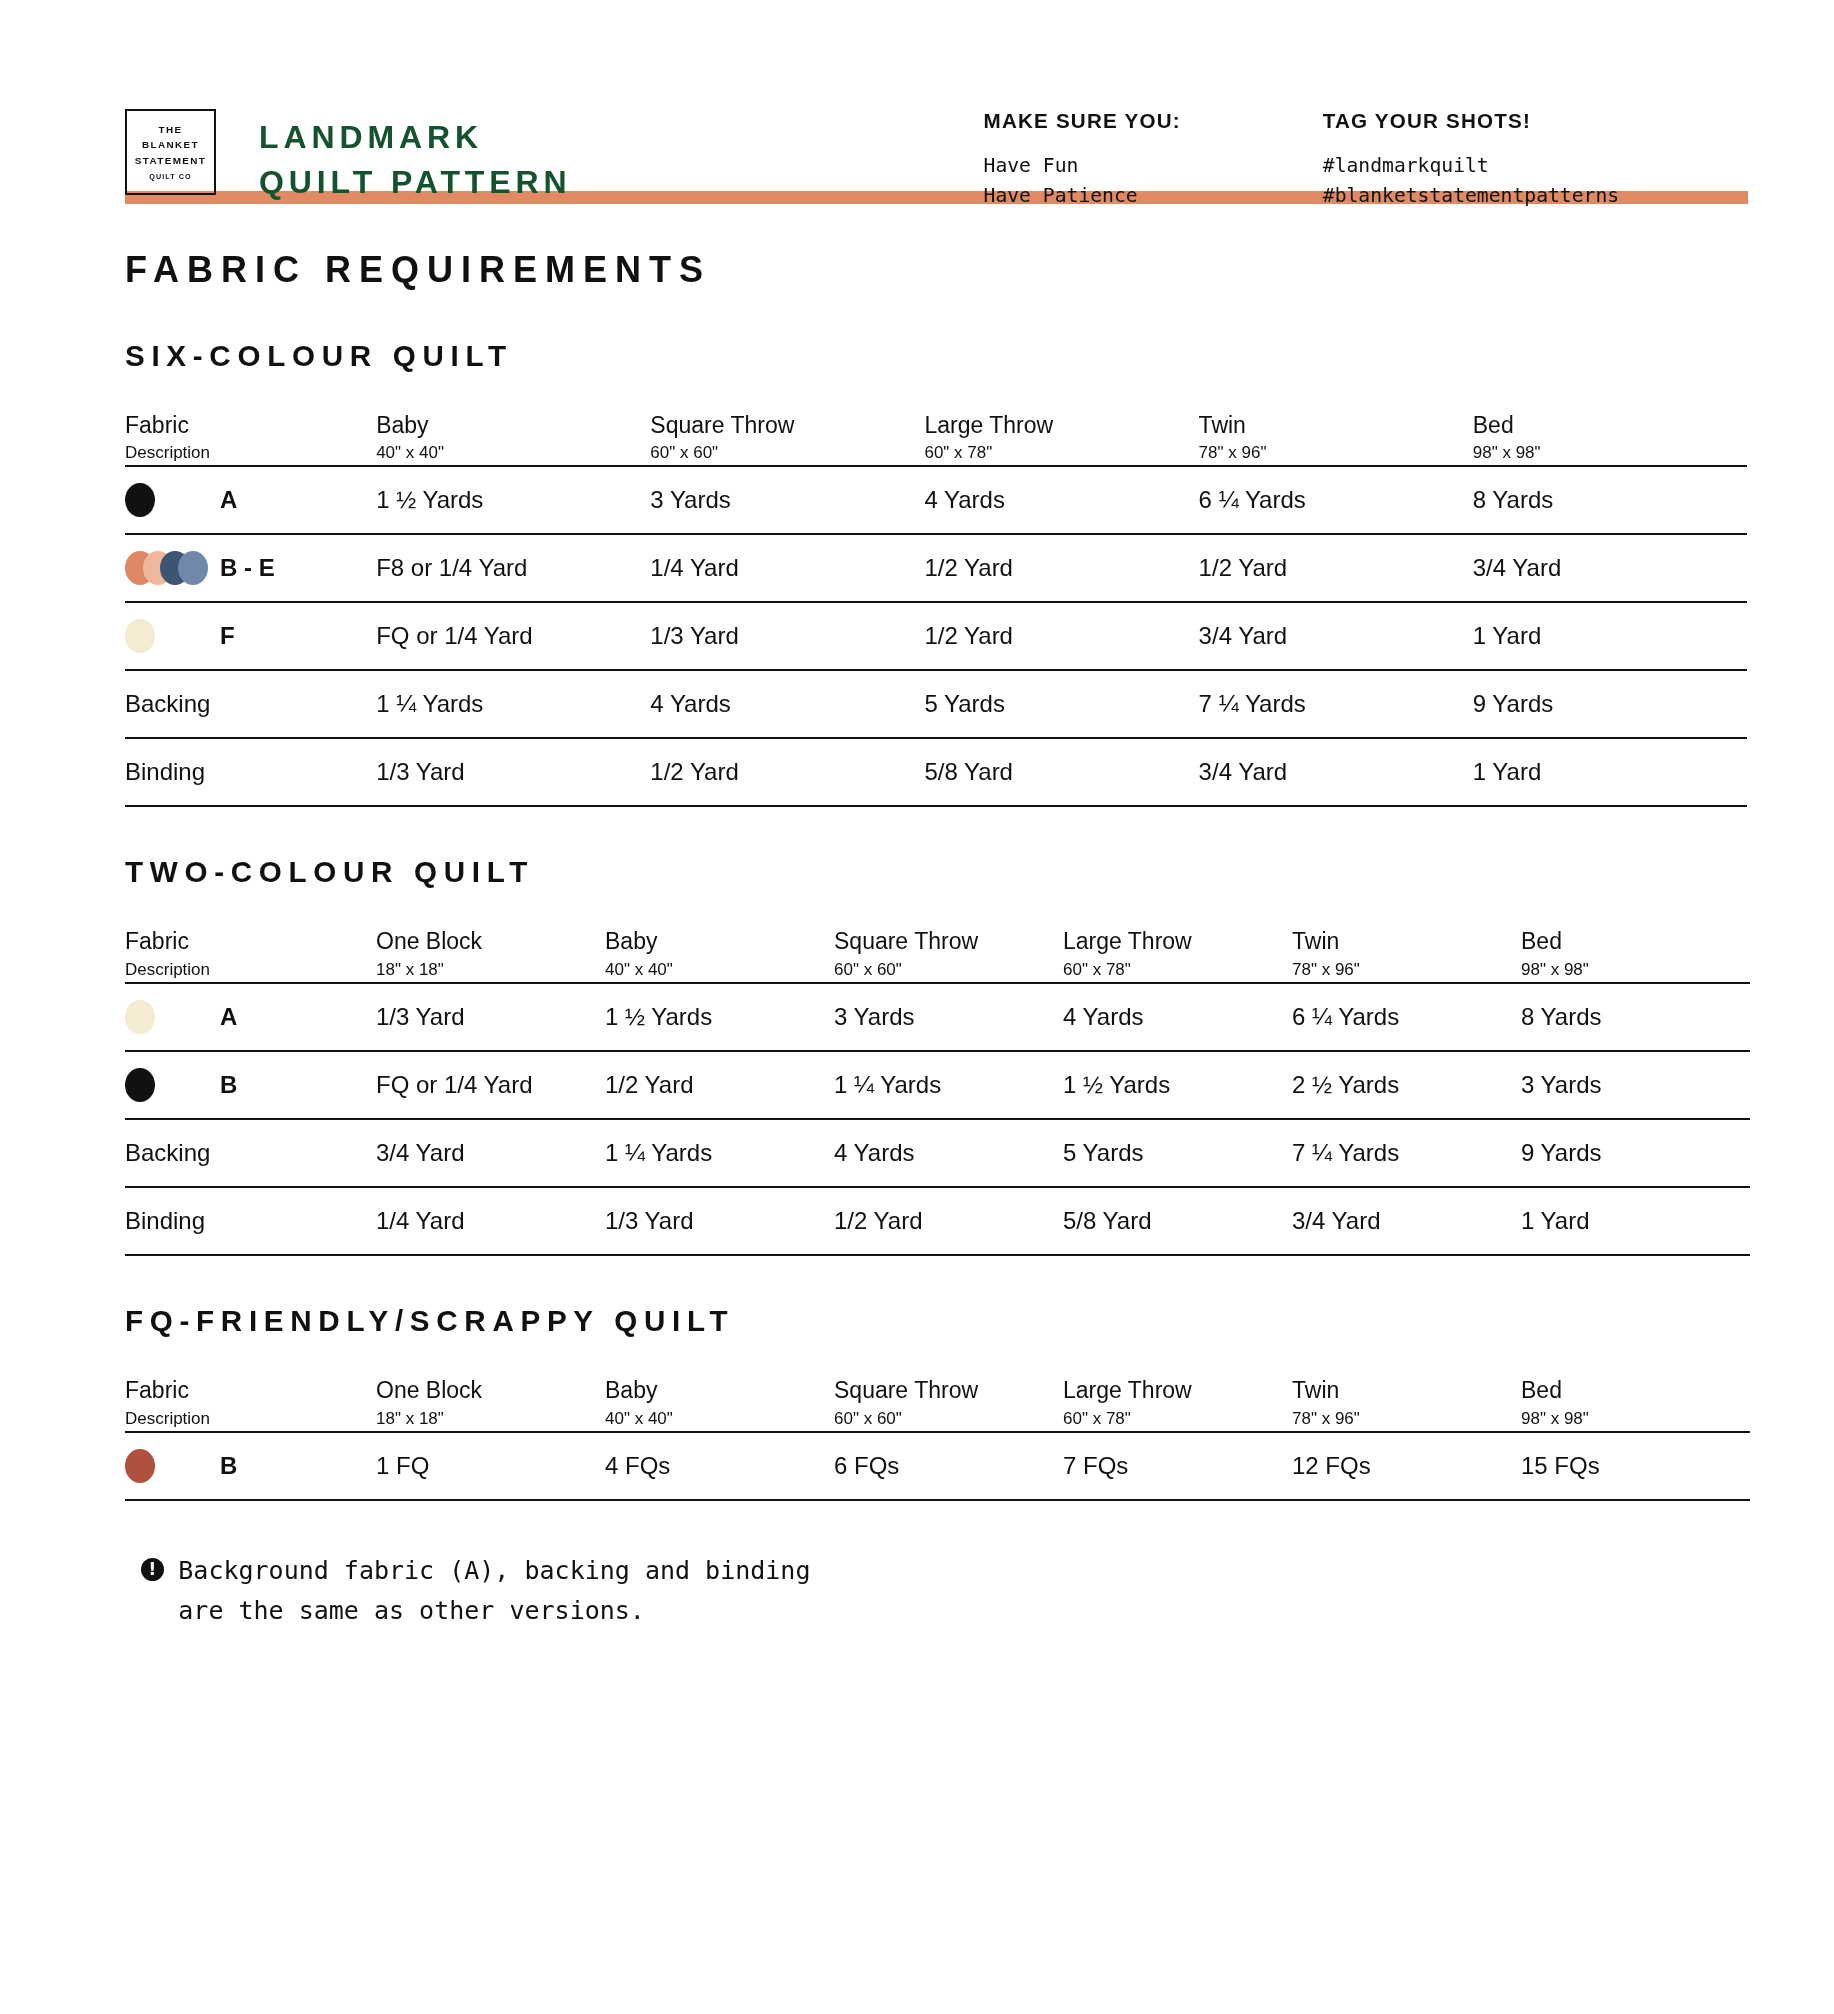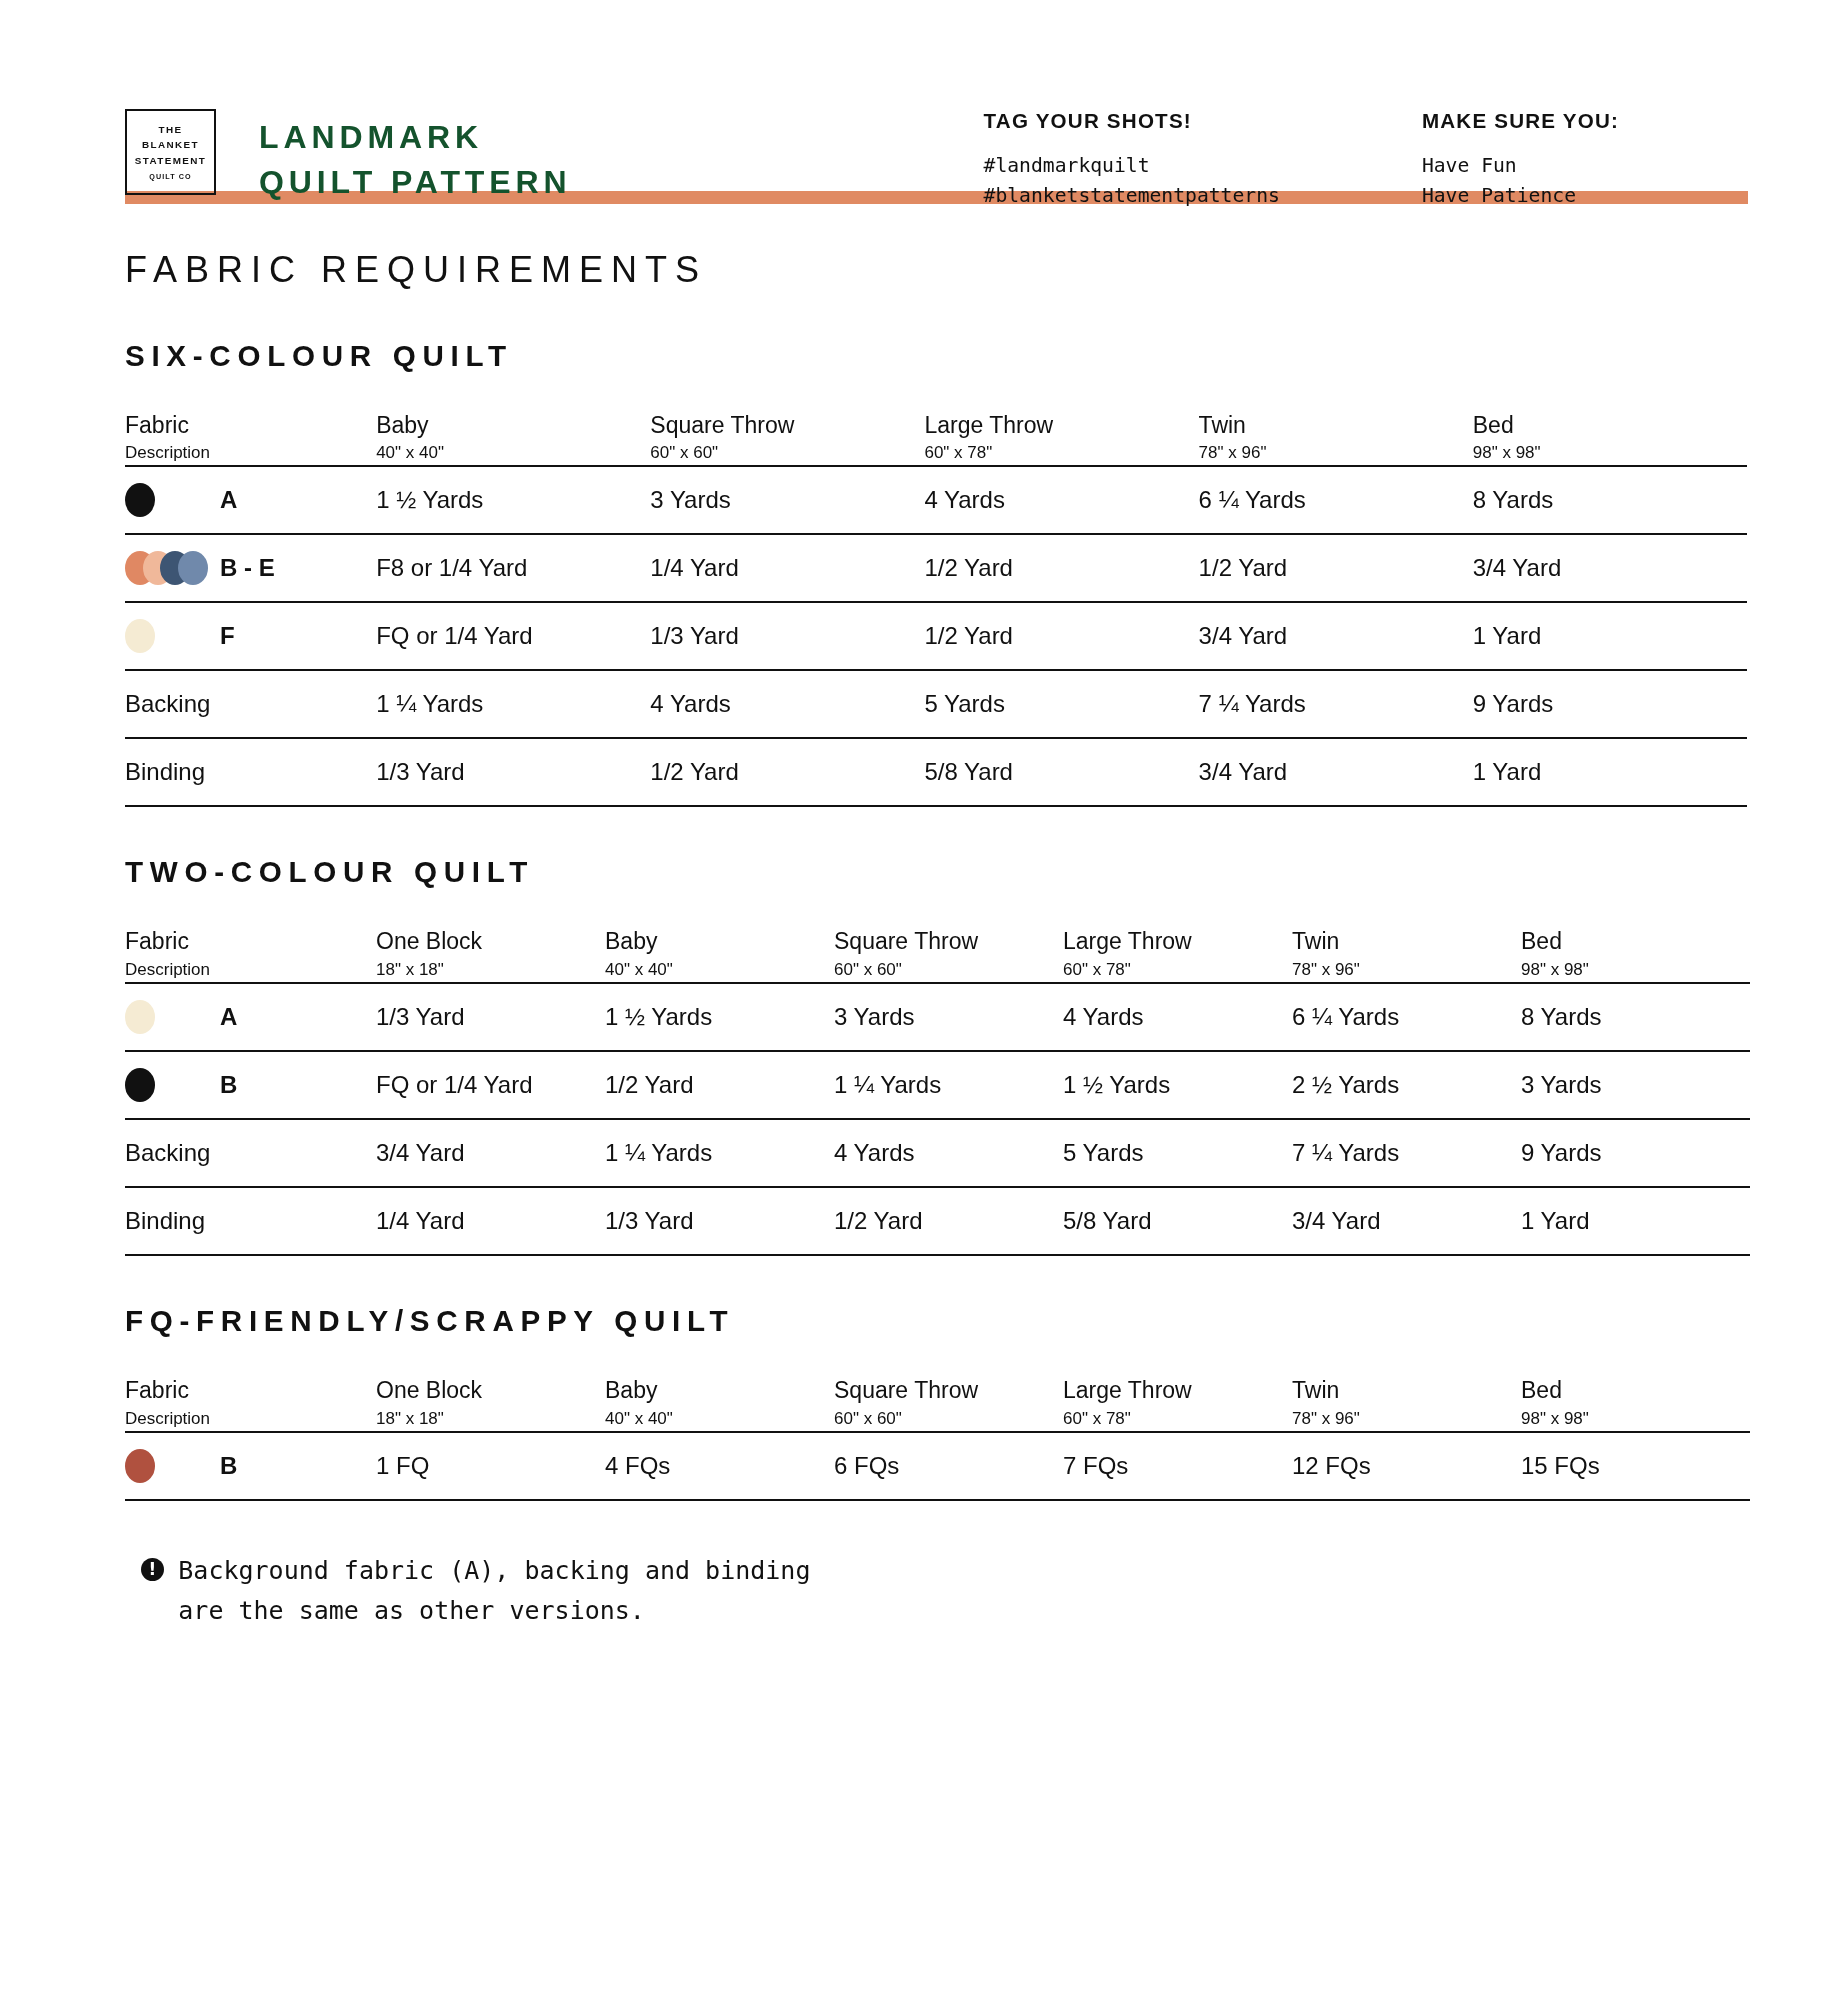--- a/index.html
+++ b/index.html
@@ -94,21 +94,21 @@
   
   .divider {
     height: 12.5px;
     width: 1623px;
     margin-top: 39px;
   }
 
   
   .h1 {
     font-size: 36px;
-    font-weight: 400;
+    font-weight: 700;
     letter-spacing: 8px;
     margin-top: 45px;
     color: #111111;
   }
   .h2 {
     font-size: 29.6px;
     font-weight: 700;
     letter-spacing: 6.7px;
     margin-top: 48px;
     color: #111111;
@@ -232,28 +232,28 @@
       <div class="logo-line small">QUILT CO</div>
     </div>
 
     <div class="title-block">
       <div class="title-line">LANDMARK</div>
       <div class="title-line">QUILT PATTERN</div>
     </div>
 
     <div class="header-cols">
       <div class="hcol">
+        <div class="hcol-title">MAKE SURE YOU:</div>
+        <div class="hcol-item">Have Fun</div>
+        <div class="hcol-item">Have Patience</div>
+      </div>
+      <div class="hcol">
         <div class="hcol-title">TAG YOUR SHOTS!</div>
         <div class="hcol-item">#landmarkquilt</div>
         <div class="hcol-item">#blanketstatementpatterns</div>
-      </div>
-      <div class="hcol">
-        <div class="hcol-title">MAKE SURE YOU:</div>
-        <div class="hcol-item">Have Fun</div>
-        <div class="hcol-item">Have Patience</div>
       </div>
     </div>
   </div>
 
   <div class="divider" style="background: rgb(224, 138, 99);"></div>
 
   <div class="h1">FABRIC REQUIREMENTS</div>
 
   <div id="sections-host">
       <div class="h2">SIX-COLOUR QUILT</div>

